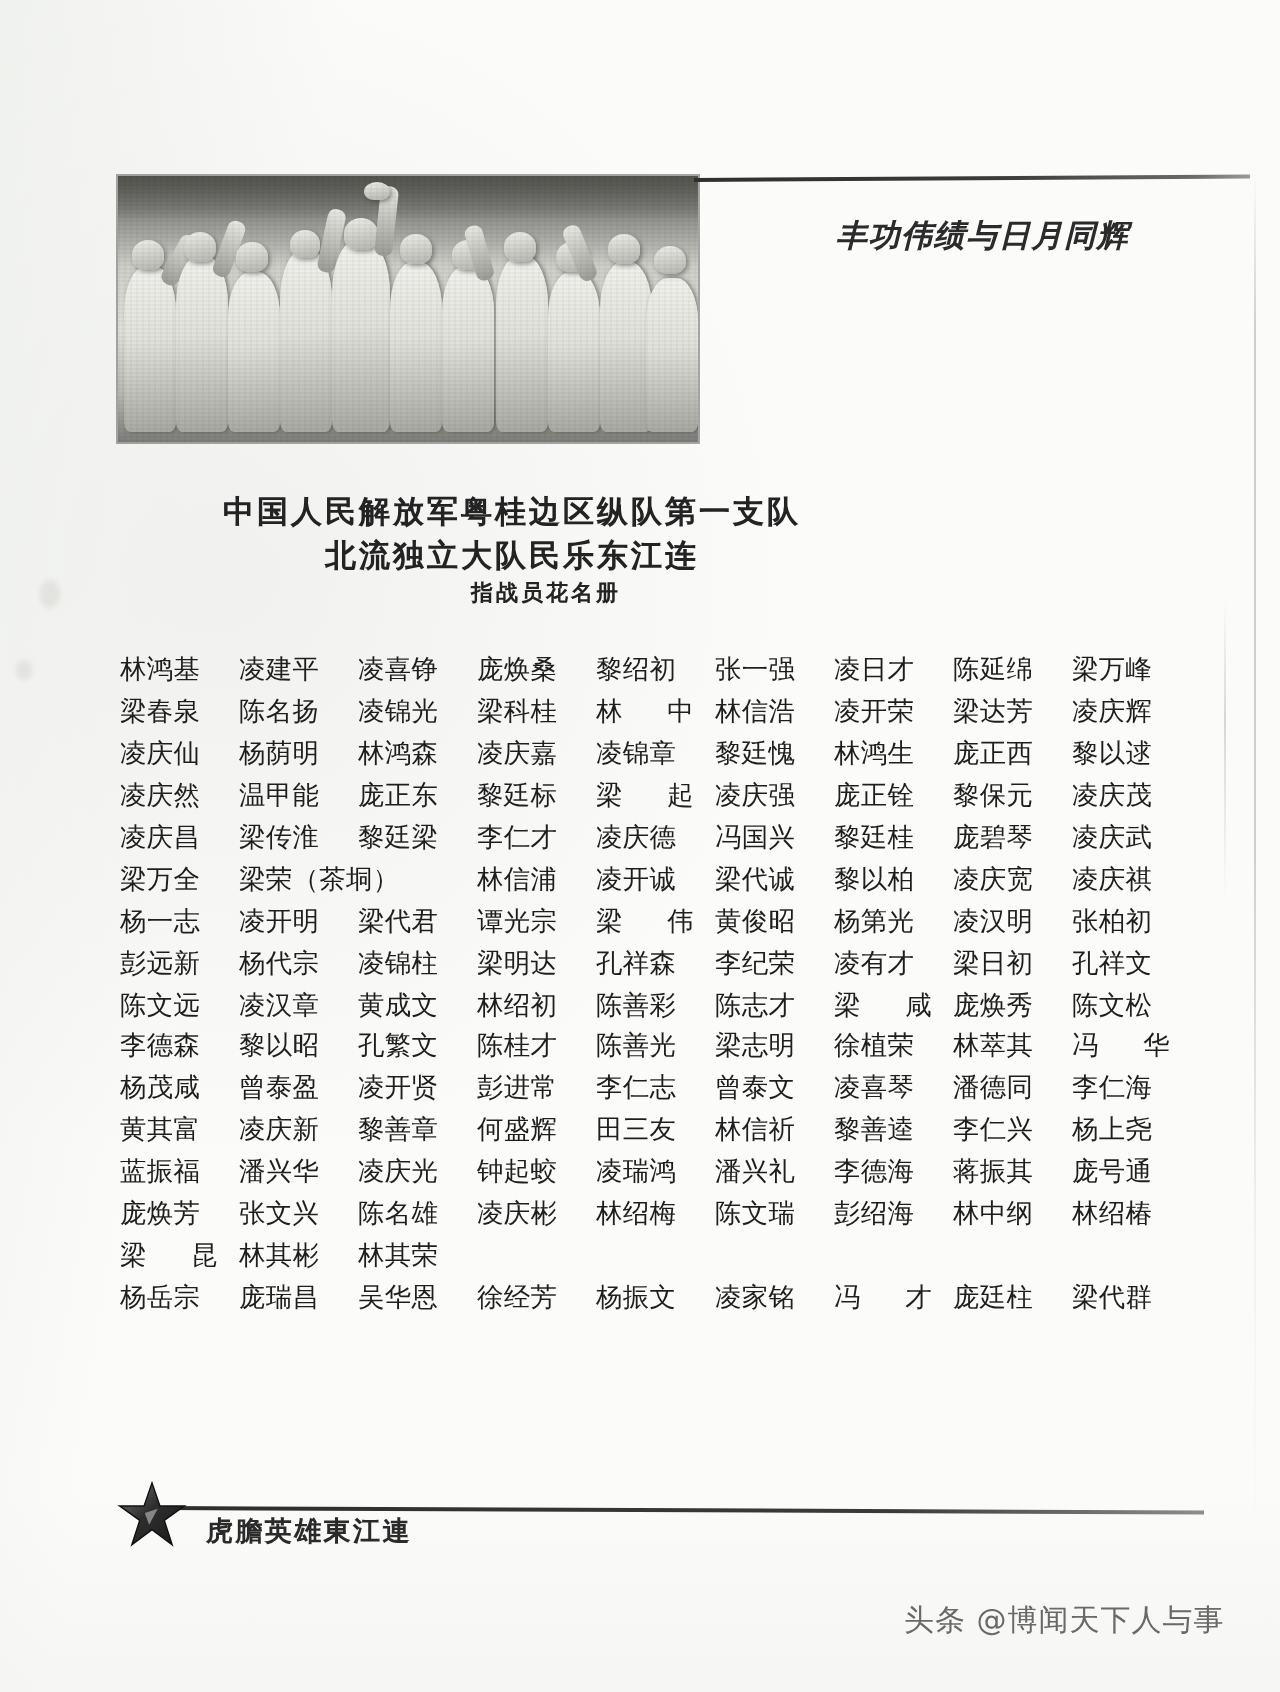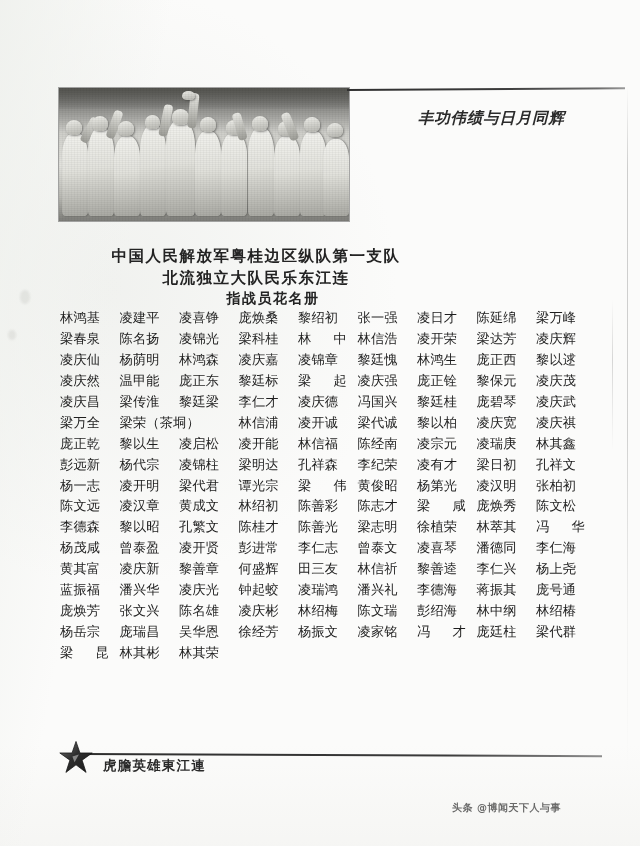--- a/index.html
+++ b/index.html
@@ -128,26 +128,26 @@
   }
   .roster-title .line {
     display: block;
     color: #232323;
     font-weight: bold;
     letter-spacing: 1.5px;
     line-height: 1.42;
   }
   .roster-title .l1 { font-size: 15.5px; }
   .roster-title .l2 { font-size: 15.5px; text-align: center; }
-  .roster-title .l3 { font-size: 14px; padding-left: 34px; }
+  .roster-title .l3 { font-size: 11px; padding-left: 34px; }
 
   
   .names {
     position: absolute;
-    left: 60px; top: 308px;
+    left: 60px; top: 325px;
     width: 536px;
   }
   .name-row {
     display: grid;
     grid-template-columns: repeat(9, 59.5px);
     height: 20.9px;
     align-items: center;
   }
   .name-cell {
     font-size: 13.2px;
@@ -189,26 +189,26 @@
     font-weight: bold;
     letter-spacing: 1.2px;
     color: #2a2a2a;
     white-space: nowrap;
   }
 
   
   .watermark {
     position: absolute;
     left: 452px; top: 801px;
-    font-size: 10px;
+    font-size: 15px;
     color: #4a4a4a;
     opacity: 0.82;
     letter-spacing: 0.5px;
     white-space: nowrap;
-    font-weight: bold;
+    font-weight: normal;
   }
 
   
   .blot {
     position: absolute;
     border-radius: 50%;
     background: rgba(160,160,155,0.18);
     filter: blur(1.2px);
   }
 </style>
@@ -342,53 +342,42 @@
         <div class="name-cell ">梁万全</div>
         <div class="name-cell wide">梁荣（茶垌）</div>
         <div class="name-cell ">林信浦</div>
         <div class="name-cell ">凌开诚</div>
         <div class="name-cell ">梁代诚</div>
         <div class="name-cell ">黎以柏</div>
         <div class="name-cell ">凌庆宽</div>
         <div class="name-cell ">凌庆祺</div>
       </div>
       <div class="name-row">
-        <div class="name-cell ">庞正乾</div>
-        <div class="name-cell ">黎以生</div>
-        <div class="name-cell ">凌启松</div>
-        <div class="name-cell ">凌开能</div>
-        <div class="name-cell ">林信福</div>
-        <div class="name-cell ">陈经南</div>
-        <div class="name-cell ">凌宗元</div>
-        <div class="name-cell ">凌瑞庚</div>
-        <div class="name-cell ">林其鑫</div>
+        <div class="name-cell ">杨一志</div>
+        <div class="name-cell ">凌开明</div>
+        <div class="name-cell ">梁代君</div>
+        <div class="name-cell ">谭光宗</div>
+        <div class="name-cell n2">梁伟</div>
+        <div class="name-cell ">黄俊昭</div>
+        <div class="name-cell ">杨第光</div>
+        <div class="name-cell ">凌汉明</div>
+        <div class="name-cell ">张柏初</div>
       </div>
       <div class="name-row">
         <div class="name-cell ">彭远新</div>
         <div class="name-cell ">杨代宗</div>
         <div class="name-cell ">凌锦柱</div>
         <div class="name-cell ">梁明达</div>
         <div class="name-cell ">孔祥森</div>
         <div class="name-cell ">李纪荣</div>
         <div class="name-cell ">凌有才</div>
         <div class="name-cell ">梁日初</div>
         <div class="name-cell ">孔祥文</div>
       </div>
       <div class="name-row">
-        <div class="name-cell ">杨一志</div>
-        <div class="name-cell ">凌开明</div>
-        <div class="name-cell ">梁代君</div>
-        <div class="name-cell ">谭光宗</div>
-        <div class="name-cell n2">梁伟</div>
-        <div class="name-cell ">黄俊昭</div>
-        <div class="name-cell ">杨第光</div>
-        <div class="name-cell ">凌汉明</div>
-        <div class="name-cell ">张柏初</div>
-      </div>
-      <div class="name-row">
         <div class="name-cell ">陈文远</div>
         <div class="name-cell ">凌汉章</div>
         <div class="name-cell ">黄成文</div>
         <div class="name-cell ">林绍初</div>
         <div class="name-cell ">陈善彩</div>
         <div class="name-cell ">陈志才</div>
         <div class="name-cell n2">梁咸</div>
         <div class="name-cell ">庞焕秀</div>
         <div class="name-cell ">陈文松</div>
       </div>
@@ -441,40 +430,40 @@
         <div class="name-cell ">张文兴</div>
         <div class="name-cell ">陈名雄</div>
         <div class="name-cell ">凌庆彬</div>
         <div class="name-cell ">林绍梅</div>
         <div class="name-cell ">陈文瑞</div>
         <div class="name-cell ">彭绍海</div>
         <div class="name-cell ">林中纲</div>
         <div class="name-cell ">林绍椿</div>
       </div>
       <div class="name-row">
+        <div class="name-cell n2">梁昆</div>
+        <div class="name-cell ">林其彬</div>
+        <div class="name-cell ">林其荣</div>
+        <div class="name-cell empty">&nbsp;</div>
+        <div class="name-cell empty">&nbsp;</div>
+        <div class="name-cell empty">&nbsp;</div>
+        <div class="name-cell empty">&nbsp;</div>
+        <div class="name-cell empty">&nbsp;</div>
+        <div class="name-cell empty">&nbsp;</div>
+      </div>
+      <div class="name-row">
         <div class="name-cell ">杨岳宗</div>
         <div class="name-cell ">庞瑞昌</div>
         <div class="name-cell ">吴华恩</div>
         <div class="name-cell ">徐经芳</div>
         <div class="name-cell ">杨振文</div>
         <div class="name-cell ">凌家铭</div>
         <div class="name-cell n2">冯才</div>
         <div class="name-cell ">庞廷柱</div>
         <div class="name-cell ">梁代群</div>
-      </div>
-      <div class="name-row">
-        <div class="name-cell n2">梁昆</div>
-        <div class="name-cell ">林其彬</div>
-        <div class="name-cell ">林其荣</div>
-        <div class="name-cell empty">&nbsp;</div>
-        <div class="name-cell empty">&nbsp;</div>
-        <div class="name-cell empty">&nbsp;</div>
-        <div class="name-cell empty">&nbsp;</div>
-        <div class="name-cell empty">&nbsp;</div>
-        <div class="name-cell empty">&nbsp;</div>
       </div>
     </div>
 
   <div class="footer-rule"></div>
   <div class="star">
     <svg viewBox="0 0 100 100" width="36" height="36" aria-hidden="true">
       <defs>
         <linearGradient id="stargrad" x1="0" y1="0" x2="1" y2="1">
           <stop offset="0%" stop-color="#777"></stop>
           <stop offset="45%" stop-color="#2e2e2e"></stop>

